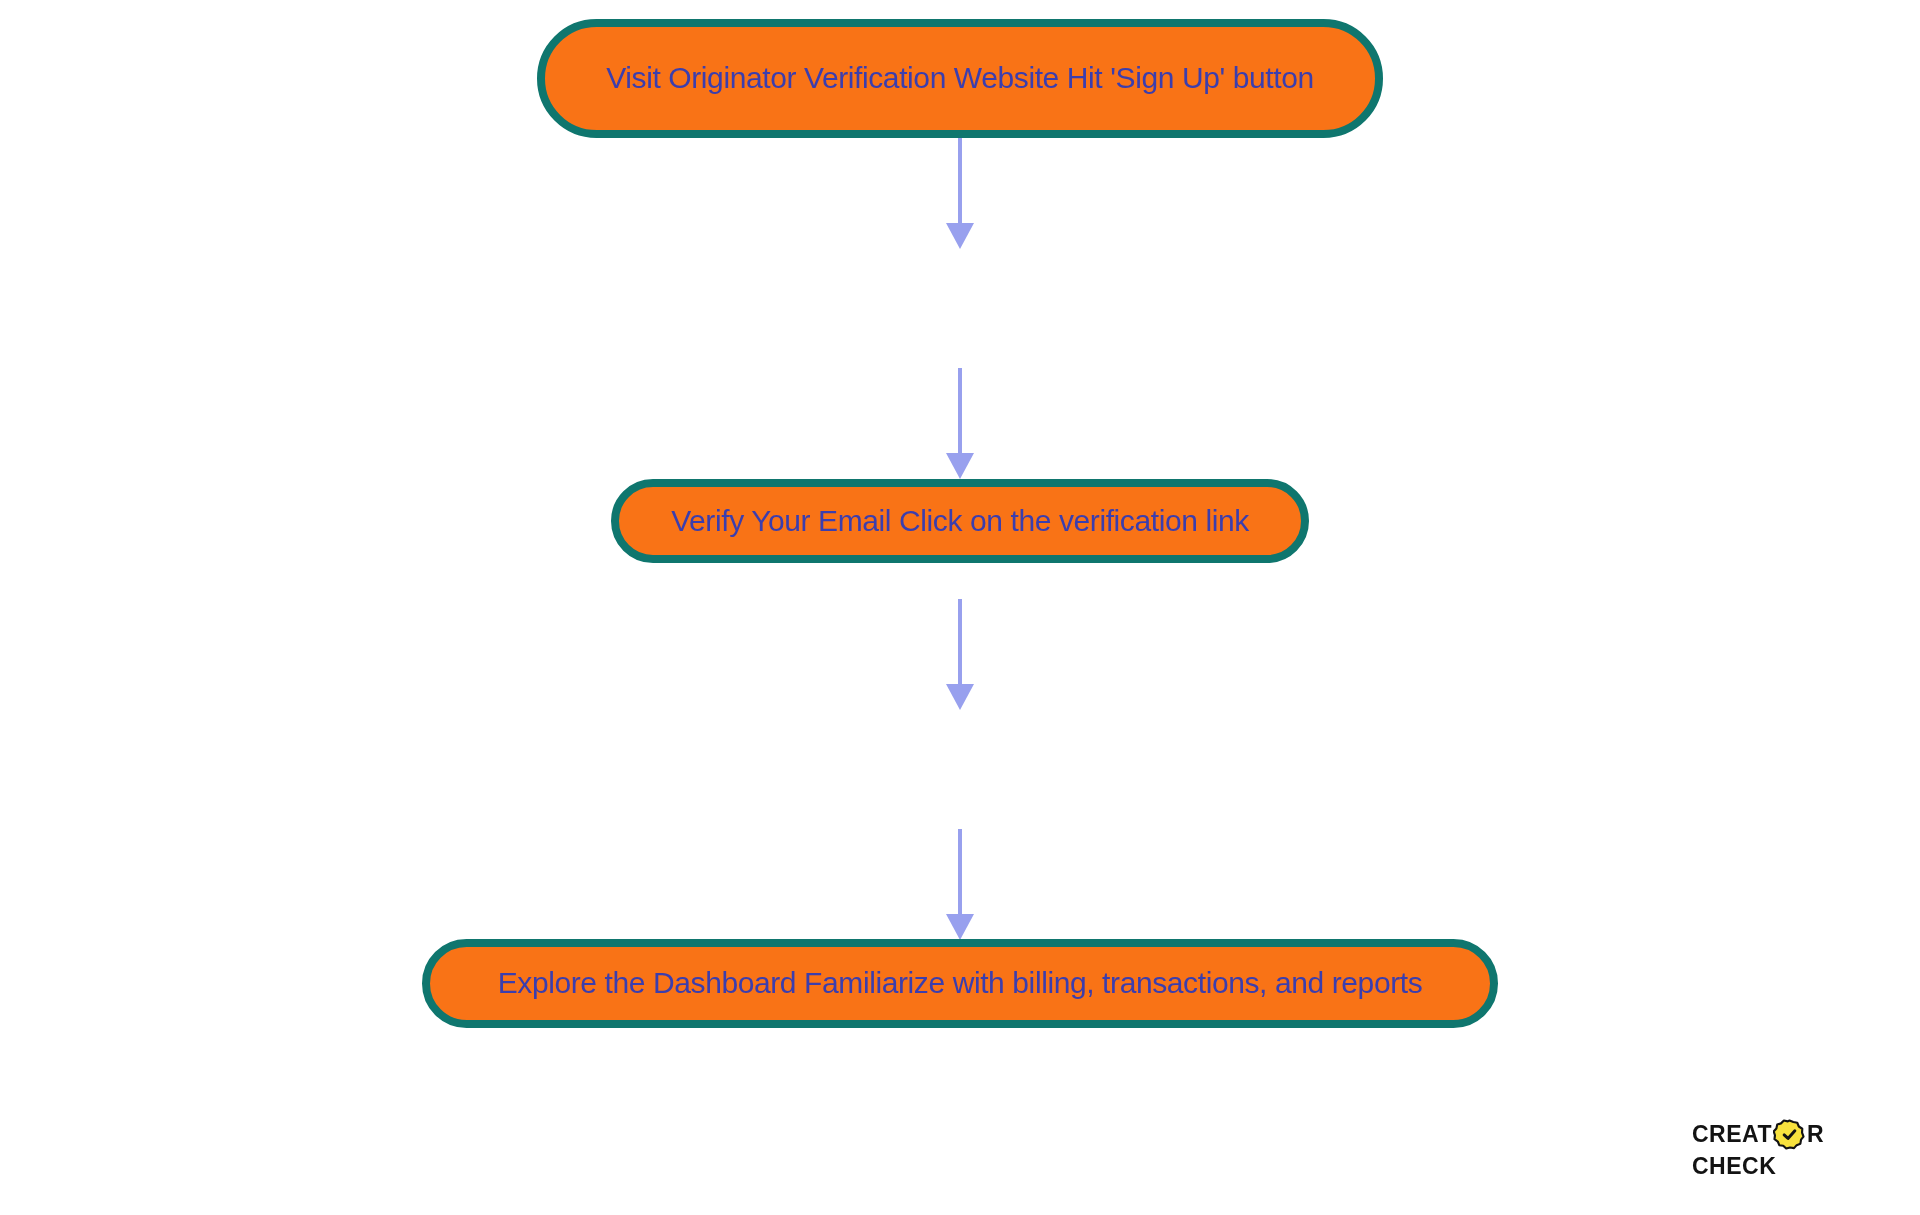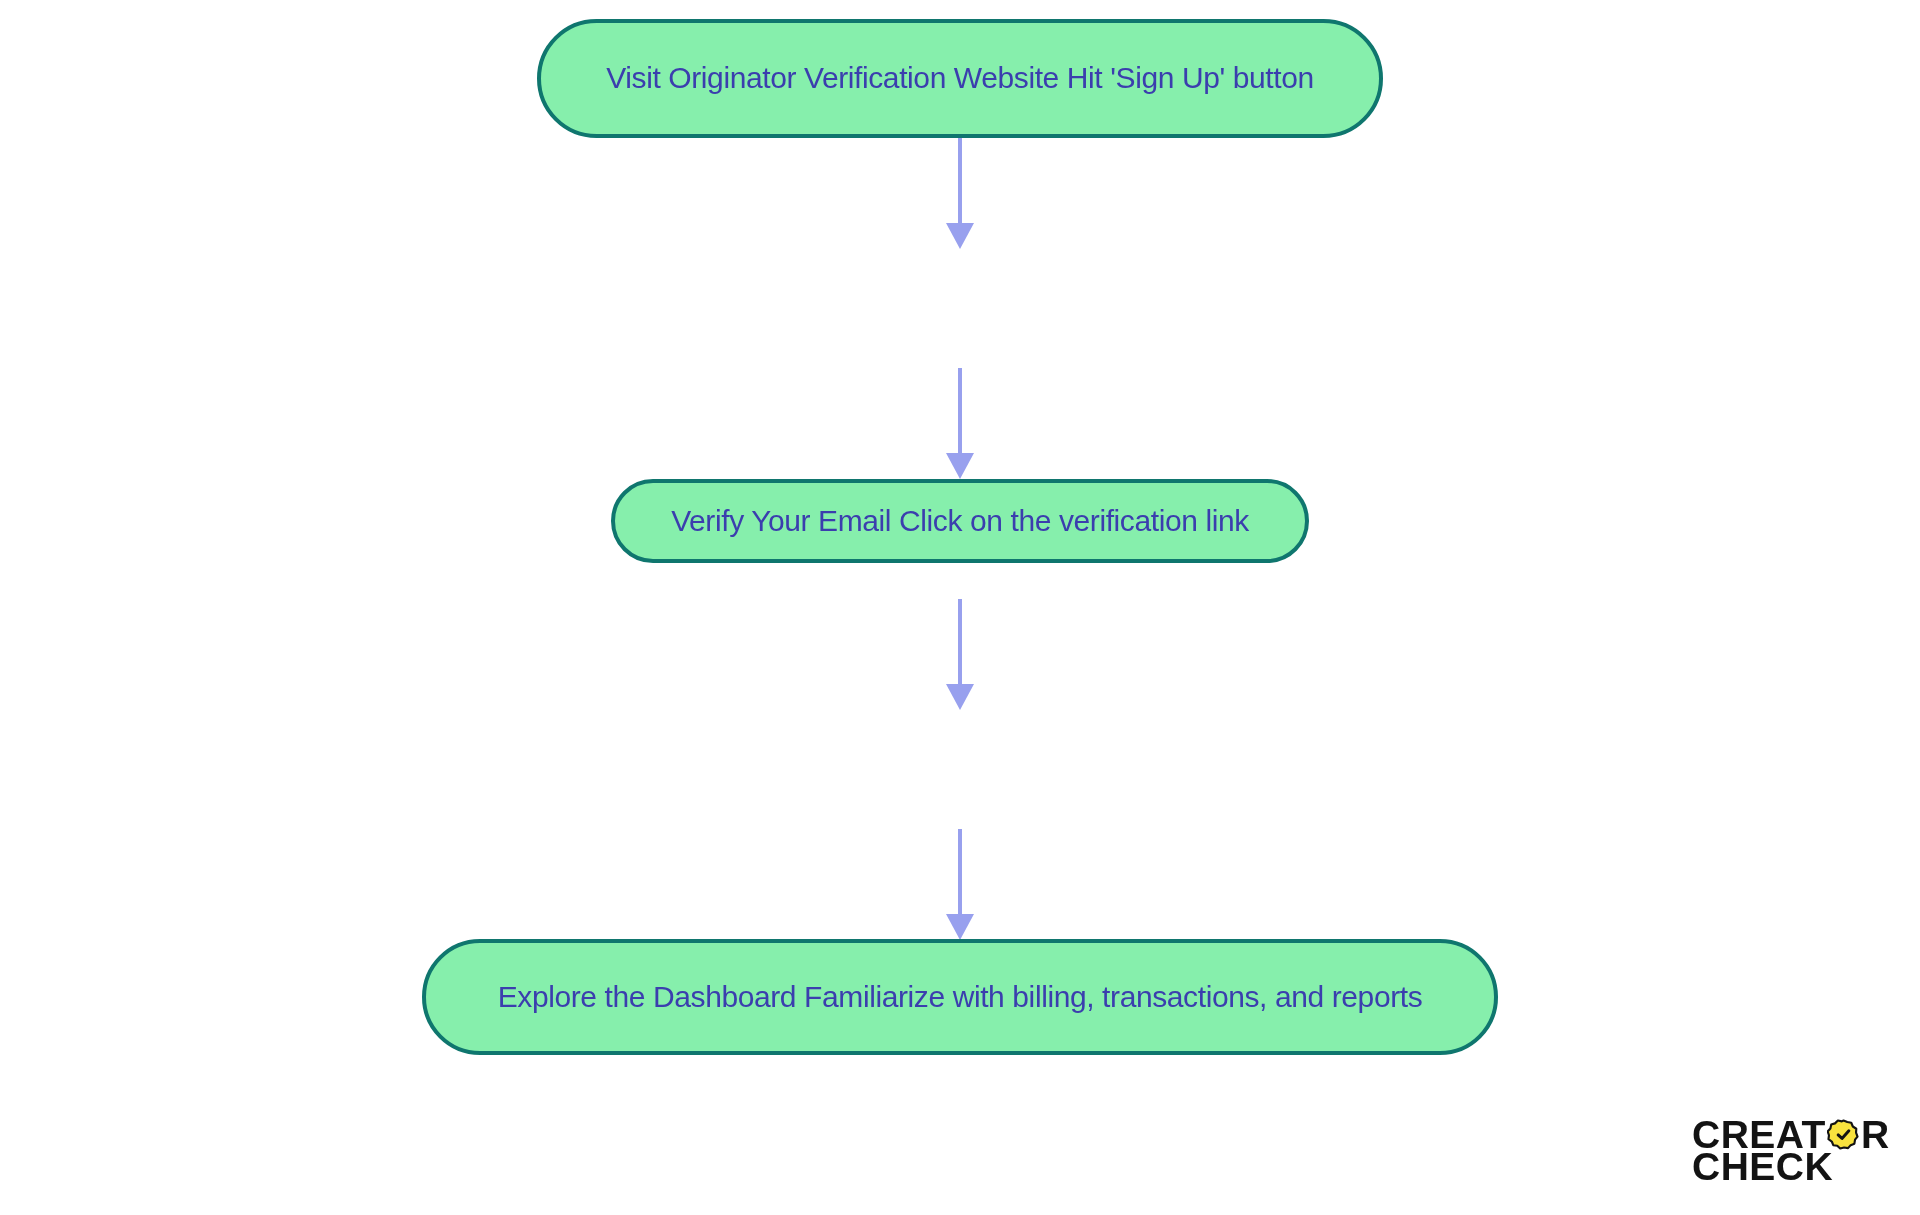--- a/index.html
+++ b/index.html
@@ -3,38 +3,38 @@
 <meta charset="utf-8">
 <style>
   * { margin: 0; padding: 0; box-sizing: border-box; }
   html, body { width: 1920px; height: 1215px; background: #ffffff; overflow: hidden; }
   body { font-family: "Liberation Sans", sans-serif; position: relative; }
 
   .canvas { position: absolute; left: 0; top: 0; width: 1920px; height: 1215px; }
 
   .node {
     position: absolute;
-    background: #86efac;
-    border: 4px solid #0f766e;
+    background: #f97316;
+    border: 8px solid #0f766e;
     border-radius: 62px;
     display: flex;
     align-items: center;
     justify-content: center;
     text-align: center;
     color: #3b3eae;
     font-size: 30px;
     letter-spacing: -0.4px;
     padding: 0 18px;
     line-height: 1.15;
   }
   .node-1 { left: 537px;  top: 19px;  width: 846px;  height: 119px; }
   .node-2 { left: 478px;  top: 249px; width: 964px;  height: 119px; }
   .node-3 { left: 611px;  top: 479px; width: 698px;  height: 84px; }
   .node-4 { left: 520px;  top: 709px; width: 880px;  height: 120px; }
-  .node-5 { left: 422px;  top: 939px; width: 1076px; height: 116px; }
+  .node-5 { left: 422px;  top: 939px; width: 1076px; height: 89px; }
 
   .arrow {
     position: absolute;
     left: 946px;        
     width: 28px;
     height: 111px;
     display: flex;
     flex-direction: column;
     align-items: center;
   }
@@ -53,21 +53,21 @@
     border-right: 14px solid transparent;
     border-top: 26px solid #98a0ee;
   }
 
   .logo {
     position: absolute;
     left: 1692px;
     top: 1118px;
     color: #131313;
     font-weight: bold;
-    font-size: 39px;
+    font-size: 23px;
     letter-spacing: 0.5px;
     line-height: 31px;
     font-family: "Liberation Sans", sans-serif;
   }
   .logo .row { display: flex; align-items: center; }
   .logo .badge {
     width: 33px; height: 33px;
     margin: 0 1px;
     display: inline-block;
     vertical-align: middle;

